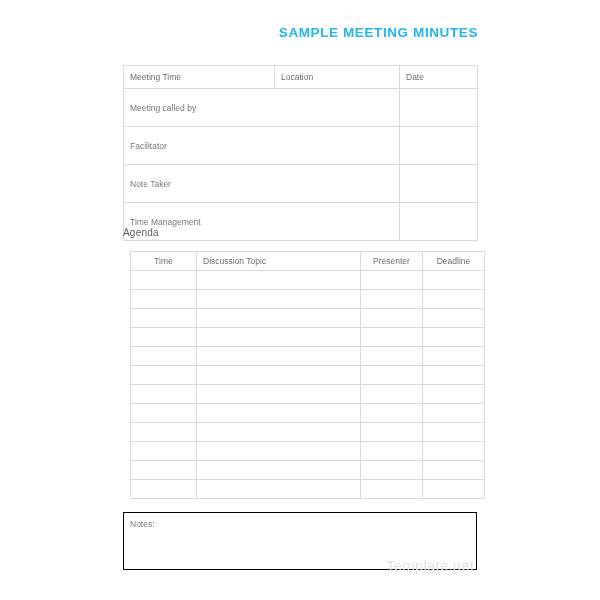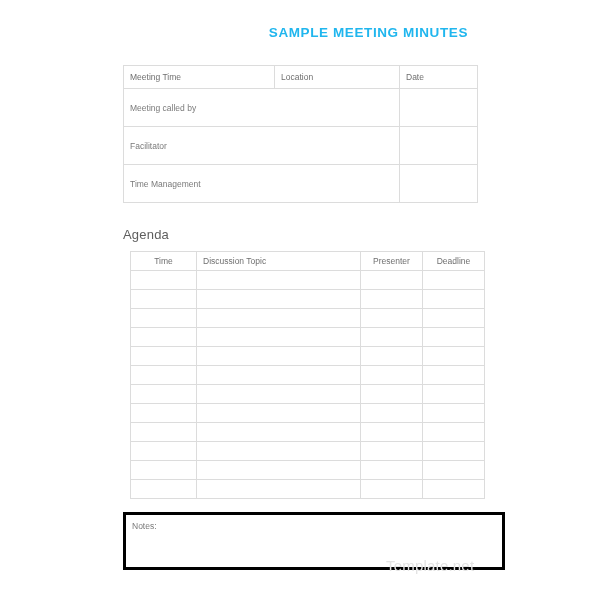--- a/index.html
+++ b/index.html
@@ -16,21 +16,21 @@
   }
   .page {
     position: relative;
     width: 600px;
     height: 600px;
     box-sizing: border-box;
   }
   .doc-title {
     position: absolute;
     top: 25px;
-    right: 132px;
+    right: 122px;
     font-size: 13.5px;
     font-weight: bold;
     letter-spacing: 0.6px;
     color: #20b6ee;
     text-align: center;
     white-space: nowrap;
   }
 
   
   table {
@@ -69,21 +69,21 @@
   }
   .info-table .lbl {
     color: #7a7a7a;
   }
 
   
   .agenda-heading {
     position: absolute;
     left: 123px;
     top: 227px;
-    font-size: 13px;
+    font-size: 10px;
     color: #5e5e5e;
     letter-spacing: 0.2px;
   }
   .agenda-table {
     position: absolute;
     left: 130px;
     top: 251px;
     width: 354px;
   }
   .agenda-table th {
@@ -100,23 +100,23 @@
   .agenda-table td {
     height: 19px;
     padding: 0;
   }
 
   
   .notes-box {
     position: absolute;
     left: 123px;
     top: 512px;
-    width: 382px;
+    width: 354px;
     height: 58px;
-    border: 3px solid #000000;
+    border: 1px solid #000000;
     box-sizing: border-box;
   }
   .notes-label {
     position: absolute;
     left: 6px;
     top: 6px;
     font-size: 8.5px;
     color: #7a7a7a;
   }
   .watermark {
@@ -148,20 +148,24 @@
         <th>Date</th>
       </tr>
     </thead>
     <tbody>
       <tr>
         <td class="lbl" colspan="2">Meeting called by</td>
         <td></td>
       </tr>
       <tr>
         <td class="lbl" colspan="2">Facilitator</td>
+        <td></td>
+      </tr>
+      <tr>
+        <td class="lbl" colspan="2">Note Taker</td>
         <td></td>
       </tr>
       <tr>
         <td class="lbl" colspan="2">Time Management</td>
         <td></td>
       </tr>
     </tbody>
   </table>
 
   <div class="agenda-heading">Agenda</div>

